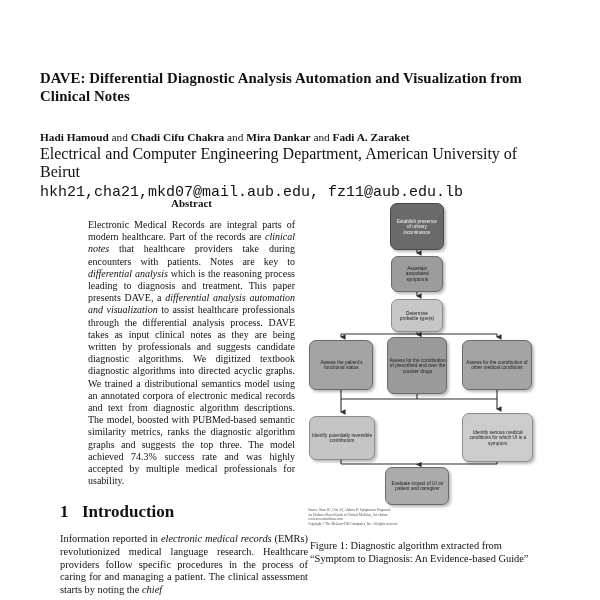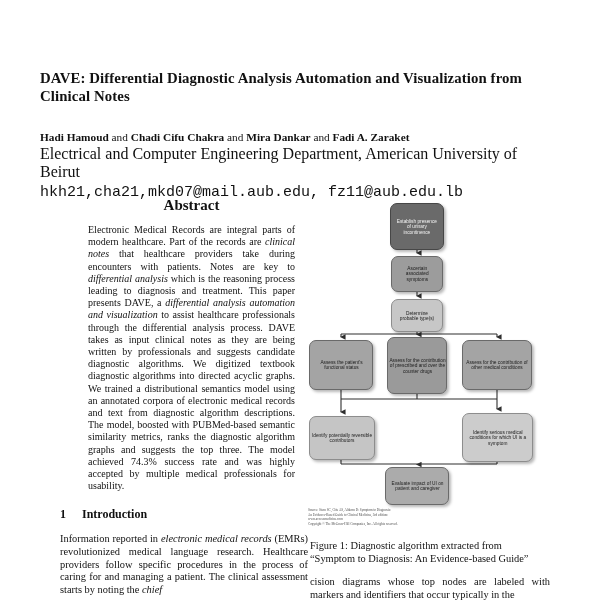--- a/index.html
+++ b/index.html
@@ -17,23 +17,23 @@
   .header { position:absolute; top:62px; left:40px; right:40px; text-align:left;margin-top:8px; }
   .title-line { font-size:14.8px; font-weight:bold; line-height:17.5px; letter-spacing:0.1px; }
   .authors { margin-top:26px; font-size:11.3px; }
   .authors .b { font-weight:bold; }
   .affiliation { margin-top:2px; font-size:16px; }
   .emails { margin-top:3px; font-family:"Liberation Mono", monospace; font-size:15px; }
 
   
   .left-col { position:absolute; left:60px; top:197px; width:248px; }
   .abstract-wrap { margin:0 13px 0 28px; }
-  .abstract-heading { text-align:center; font-weight:bold; font-size:15px; }
+  .abstract-heading { text-align:center; font-weight:bold; font-size:11px; }
   .abstract-body { margin-top:10px; font-size:10px; line-height:12.2px; text-align:justify; }
-  .section-heading { margin-top:15px; font-size:12px; font-weight:bold; }
+  .section-heading { margin-top:15px; font-size:17px; font-weight:bold; }
   .section-heading .num { display:inline-block; width:22px; }
   .intro-body { margin-top:11px; font-size:10.4px; line-height:12.6px; text-align:justify; }
   .i { font-style:italic; }
 
   
   .flowchart { position:absolute; left:305px; top:200px; width:240px; height:340px; }
   .connectors { position:absolute; left:0; top:0; width:240px; height:340px; }
   .fnode {
     position:absolute; border-radius:7px;
     border:1px solid #6a6a6a;
@@ -145,15 +145,14 @@
     <div class="source-note">
       <div>Source: Stern SC, Cifu AS, Altkorn D: Symptom to Diagnosis:</div>
       <div>An Evidence-Based Guide to Clinical Medicine, 3rd edition:</div>
       <div>www.accessmedicine.com</div>
       <div>Copyright © The McGraw-Hill Companies, Inc. All rights reserved.</div>
     </div>
   </div>
 
   <div class="fig-caption">Figure 1: Diagnostic algorithm extracted from “Symptom to Diagnosis: An Evidence-based Guide”</div>
 
-  <p class="right-body"><span>cision diagrams whose top nodes are labeled with markers and identifiers that occur typically in the</span></p>
 
 </div>
 
 </body></html>

